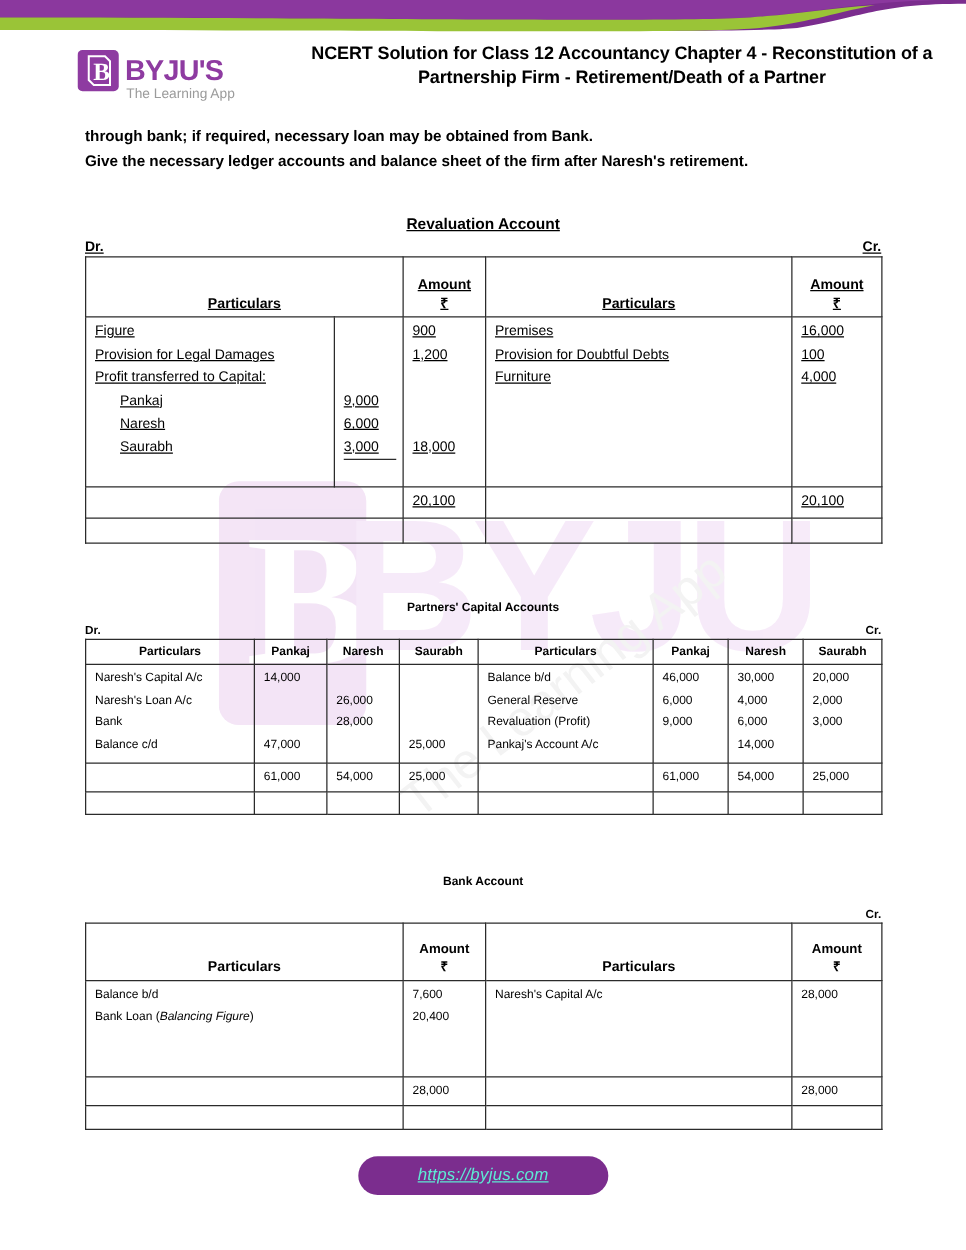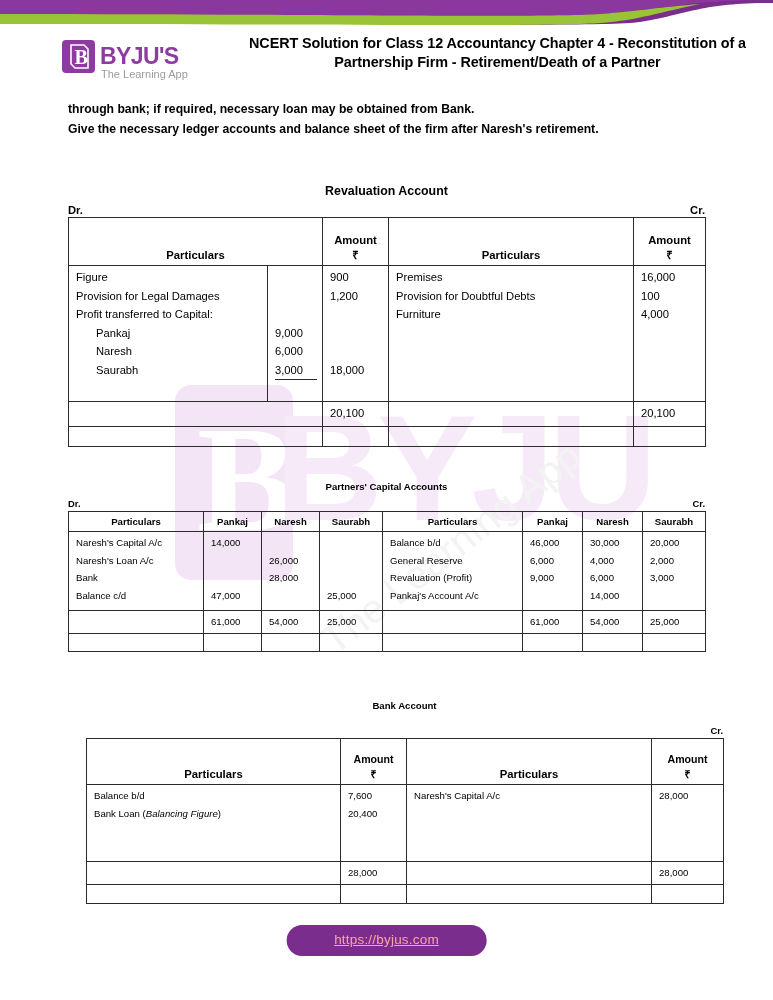--- a/index.html
+++ b/index.html
@@ -138,27 +138,28 @@
   
   .totrow td { border-top: 1px solid #2b2b2b; }
 
   
   .footer-link {
     position: absolute;
     left: 50%;
     transform: translateX(-50%);
     top: 925px;
     background: #7b2d8e;
-    color: #fca5a5;
+    color: #5eead4;
     border-radius: 20px;
     font-size: 13.5px;
     padding: 7px 48px 9px 48px;
     letter-spacing: 0.2px;
     z-index: 3;
     white-space: nowrap;
+    font-style: italic;
   }
 </style>
 </head>
 <body>
 
 <div class="top-deco">
   <svg width="773" height="30" viewBox="0 0 773 30" xmlns="http://www.w3.org/2000/svg">
     <path d="M0,0 L773,0 L773,3 C700,3 690,14 640,22 C600,28 320,22 0,22 Z" fill="#7b2d8e"></path>
     <path d="M0,0 L760,0 C700,0 660,9 600,14 C540,18 300,14 0,14 Z" fill="#8e3ba1" opacity="0.85"></path>
     <path d="M0,14 C300,14 540,18 600,14 C640,11 660,7 700,4 C660,12 640,20 600,23 C540,27 300,24 0,24 Z" fill="#9ac437"></path>
@@ -190,21 +191,21 @@
       <rect x="0" y="55" width="118" height="195" rx="16" fill="#d9a8e2"></rect>
       <text x="22" y="200" font-family="'Liberation Serif', serif" font-size="150" font-weight="bold" fill="#ffffff">B</text>
       <text x="100" y="190" font-family="'Liberation Sans', sans-serif" font-size="150" font-weight="bold" fill="#e4bcec" letter-spacing="-6">BYJU'S</text>
       <g transform="rotate(-38 250 230)">
         <text x="120" y="250" font-family="'Liberation Sans', sans-serif" font-size="40" fill="#d8d8d8">The Learning App</text>
       </g>
     </g>
   </svg>
 </div>
 
-<div class="ledger" style="left:68px; top:184px; width:637px;">
+<div class="ledger" style="left:68px; top:172px; width:637px;text-decoration:underline;">
   <div class="ledger-title">Revaluation Account</div>
   <div class="drcr">
     <span>Dr.</span>
     <span>Cr.</span>
   </div>
   <table class="acct">
     <colgroup>
       <col style="width:199px">
         <col style="width:55px">
         <col style="width:66px">
@@ -376,21 +377,21 @@
         <td></td>
         <td></td>
         <td></td>
         <td></td>
         <td></td>
       </tr>
     </tbody>
   </table>
 </div>
 
-<div class="ledger" style="left:86px; top:700px; width:637px;">
+<div class="ledger" style="left:68px; top:700px; width:637px;">
   <div class="ledger-title small">Bank Account</div>
   <div class="drcr small" style="margin-top:14px;">
     <span class="spacer">Dr.</span>
     <span>Cr.</span>
   </div>
   <table class="acct">
     <colgroup>
       <col style="width:254px">
         <col style="width:66px">
       <col style="width:245px">

